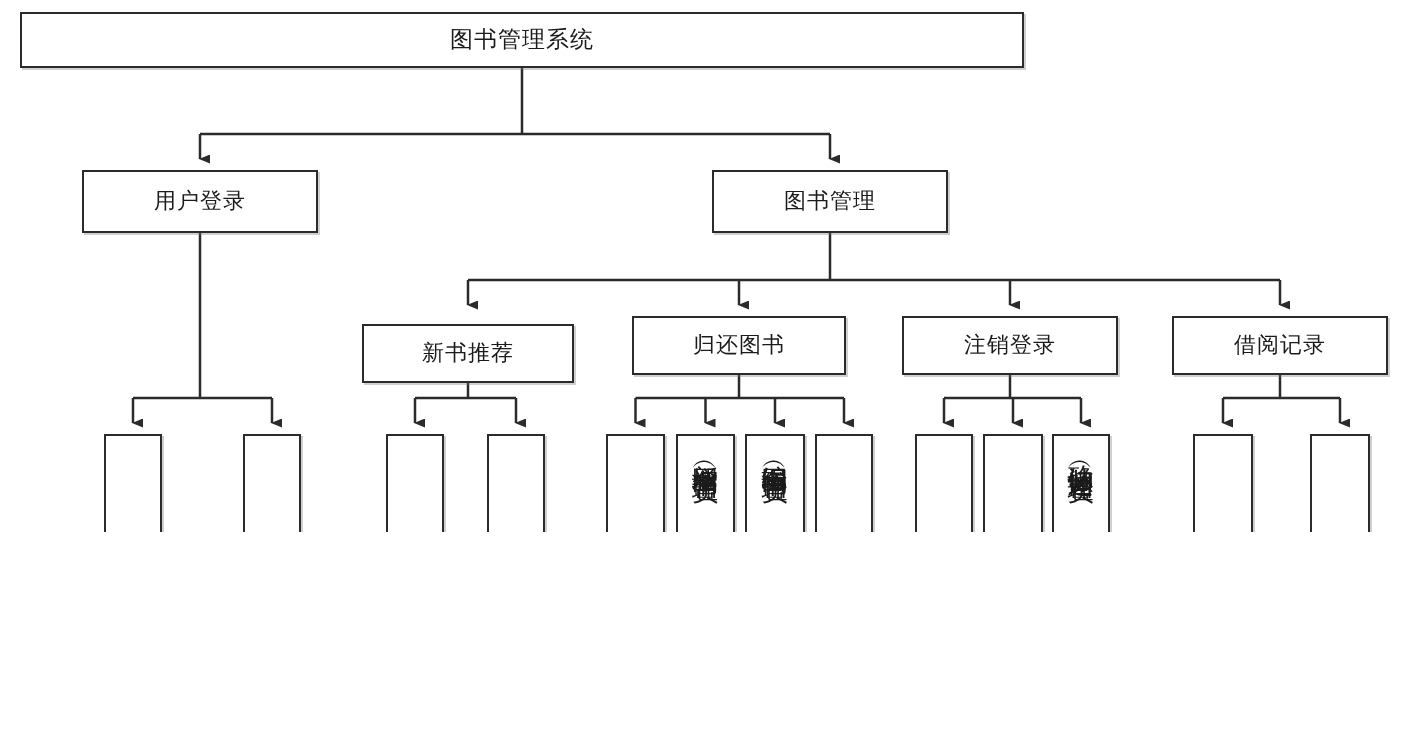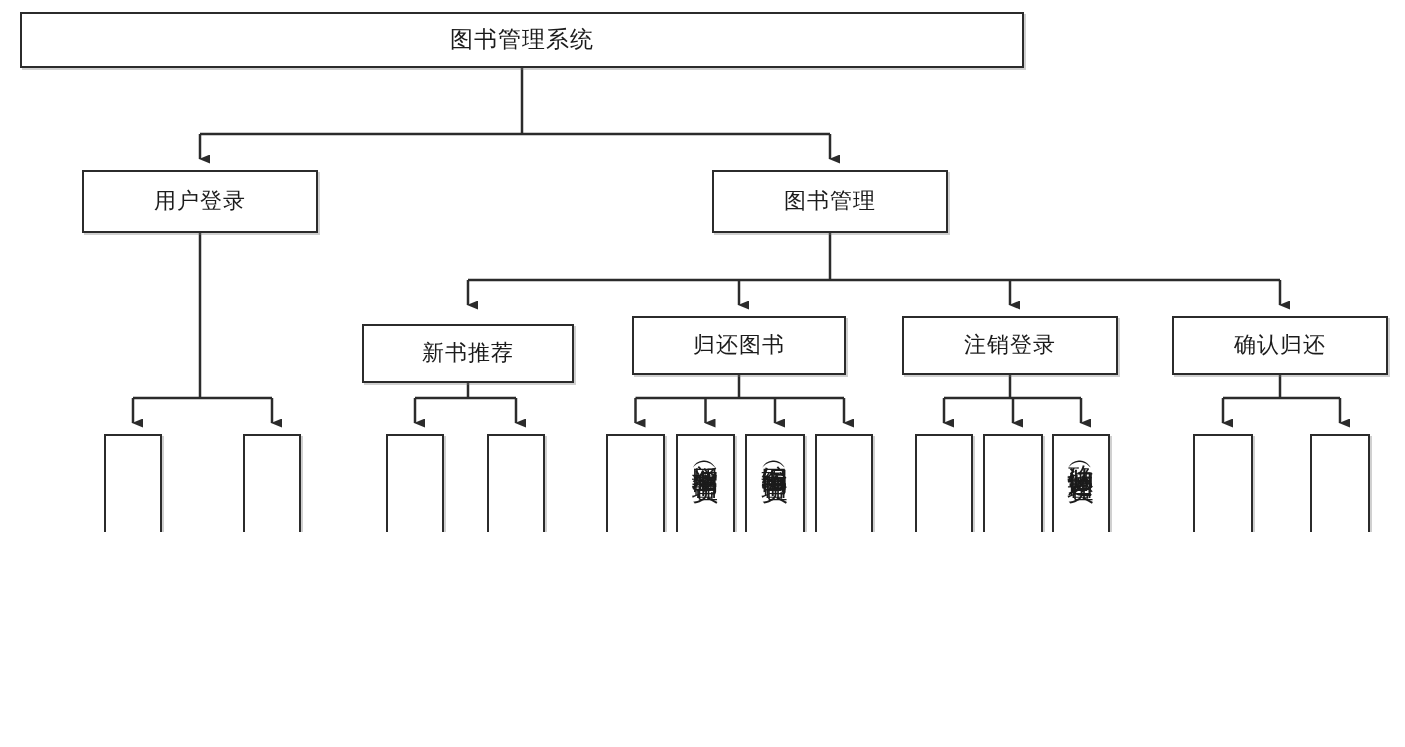--- a/index.html
+++ b/index.html
@@ -130,21 +130,21 @@
       <div class="node horiz" style="left: 362px; top: 316px; width: 212px; height: 59px; margin-top: 8px;">
         <span class="lbl">新书推荐</span>
       </div>
       <div class="node horiz" style="left: 632px; top: 316px; width: 214px; height: 59px;">
         <span class="lbl">归还图书</span>
       </div>
       <div class="node horiz" style="left: 902px; top: 316px; width: 216px; height: 59px;">
         <span class="lbl">注销登录</span>
       </div>
       <div class="node horiz" style="left: 1172px; top: 316px; width: 216px; height: 59px;">
-        <span class="lbl">确认归还</span>
+        <span class="lbl">借阅记录</span>
       </div>
       <div class="node vert mid" style="left: 104px; top: 434px; width: 58px; height: 300px;">
         <span class="lbl">用户登录</span>
       </div>
       <div class="node vert mid" style="left: 243px; top: 434px; width: 58px; height: 300px;">
         <span class="lbl">注销登录</span>
       </div>
       <div class="node vert mid" style="left: 386px; top: 434px; width: 58px; height: 300px;">
         <span class="lbl">查询图书</span>
       </div>

